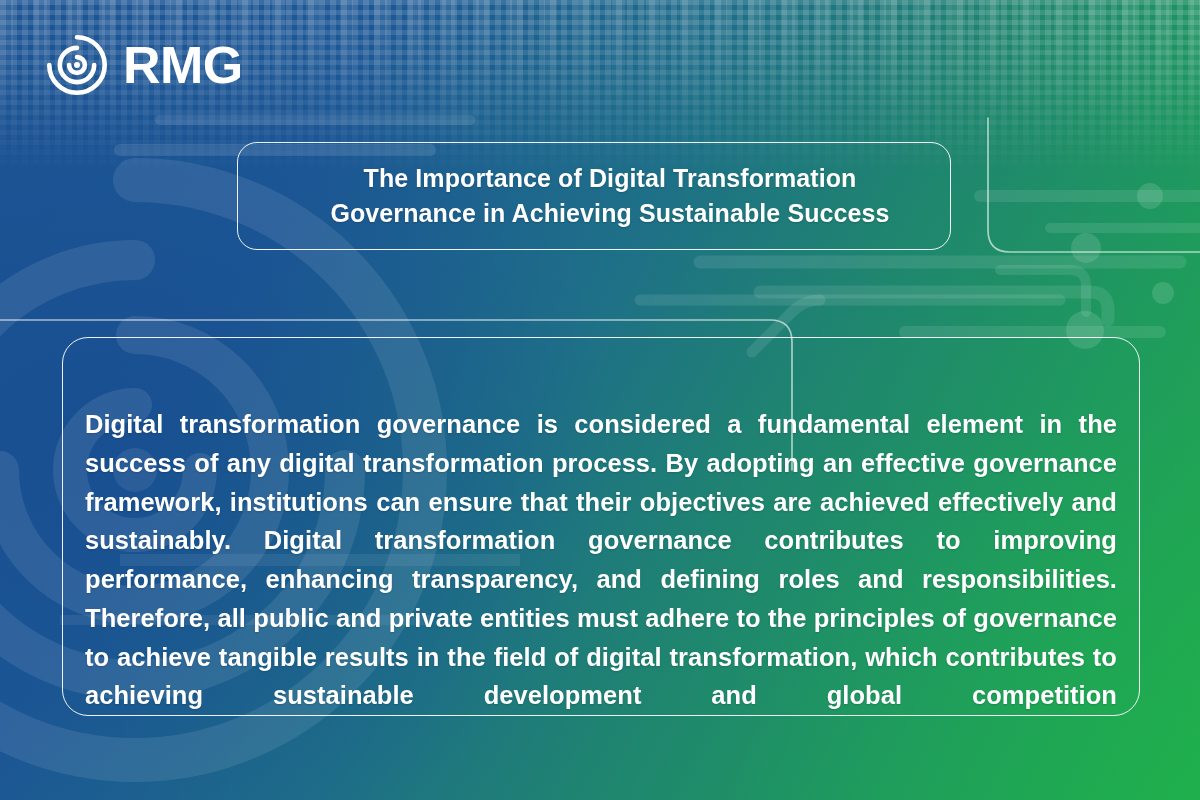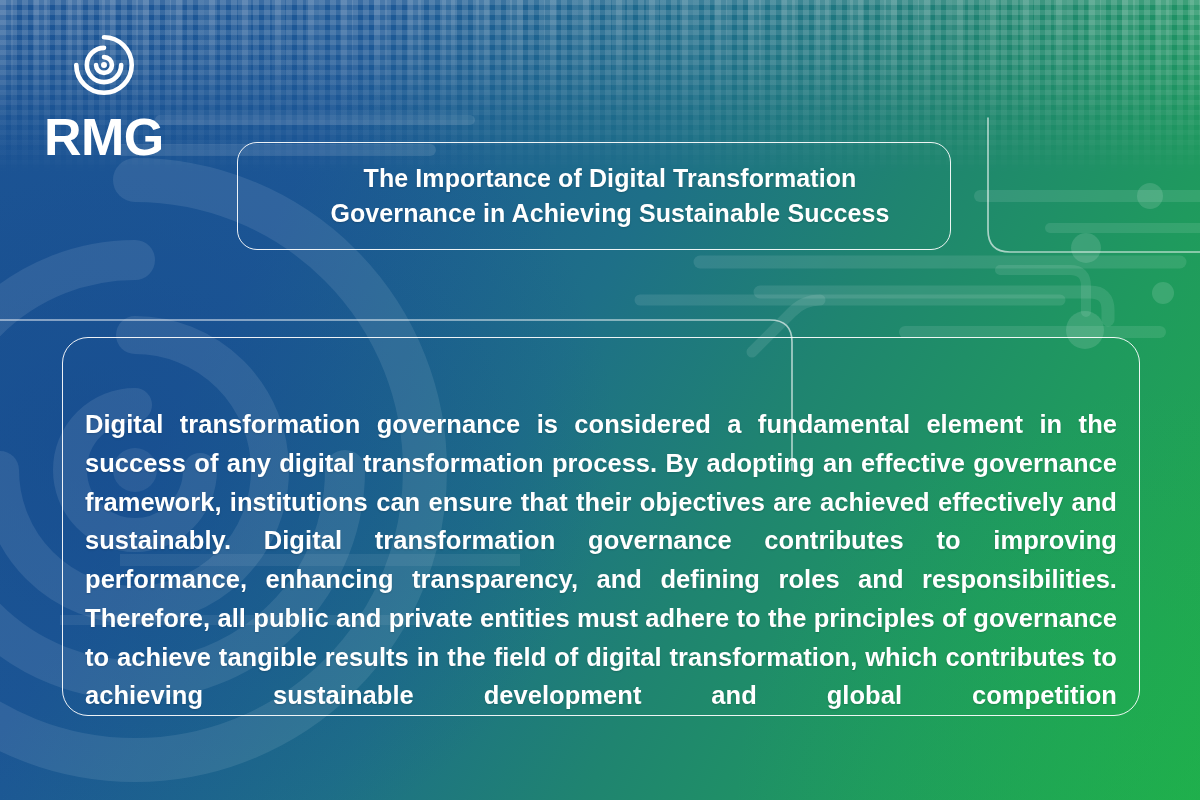--- a/index.html
+++ b/index.html
@@ -74,21 +74,20 @@
     position:absolute; inset:0;
     pointer-events:none;
   }
   .circuitry svg { width:100%; height:100%; display:block; }
 
   
   .logo {
     position:absolute; left:44px; top:32px;
     display:flex; align-items:center; gap:13px;
     z-index:6;
-    flex-direction:column;
   }
   .logo-mark { width:66px; height:66px; display:block; }
   .logo-text {
     color:#ffffff;
     font-size:52px;
     font-weight:bold;
     letter-spacing:-0.5px;
     line-height:1;
     font-family:"Liberation Sans", sans-serif;
   }

